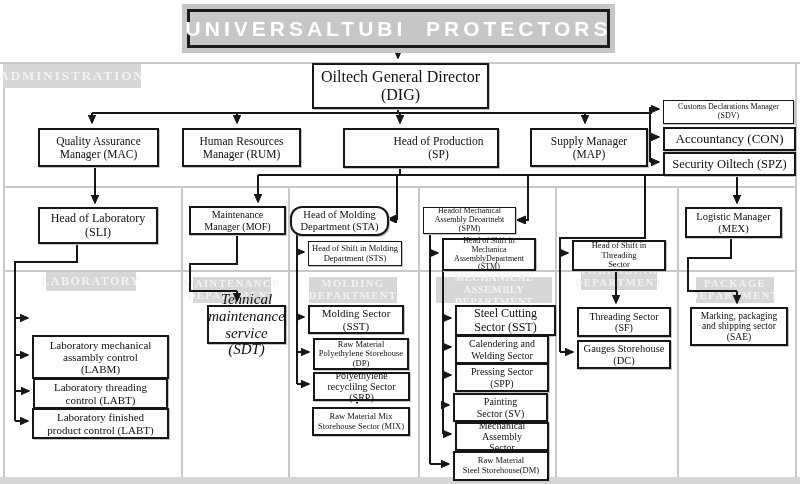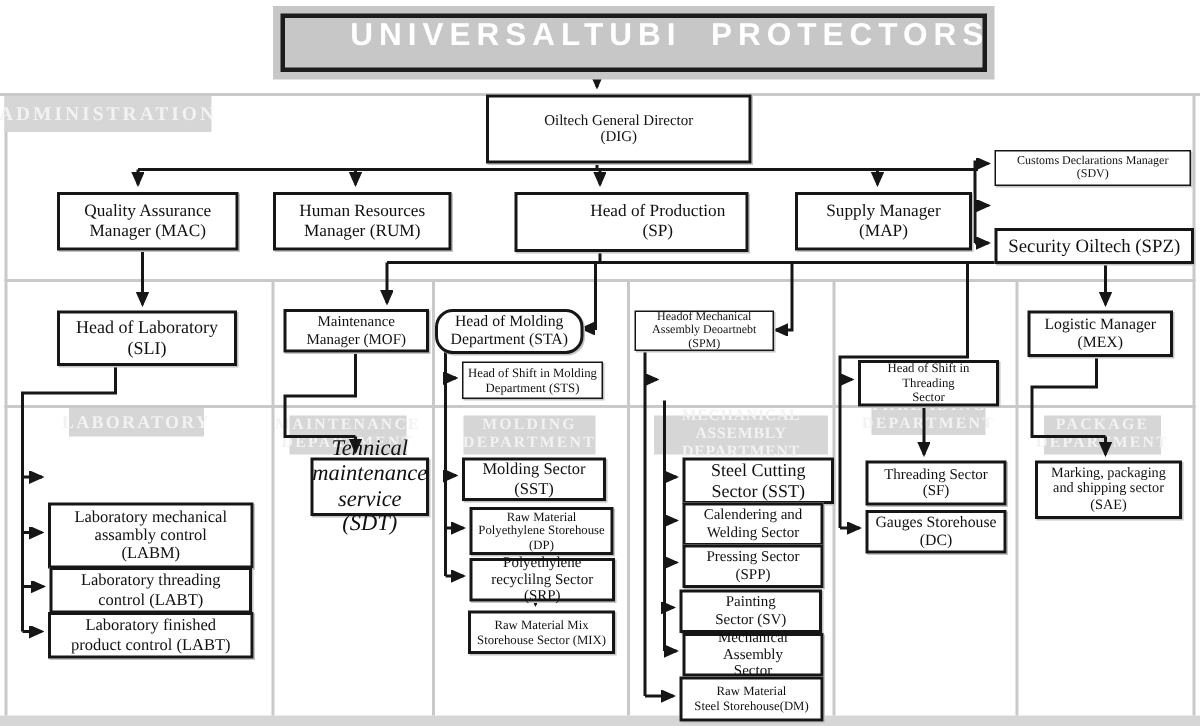--- a/index.html
+++ b/index.html
@@ -19,21 +19,21 @@
   
   .node{position:absolute;background:#fff;border:2px solid var(--box_border,#161616);
         display:flex;align-items:center;justify-content:center;text-align:center;
         white-space:pre-line;line-height:1.12;color:#101010;z-index:4;padding:0 1px;
         box-shadow:1px 1px 0 #c4c4c4;}
   .b15{border-width:1.5px;}
   
   #title-box{position:absolute;left:187px;top:9px;width:417px;height:33px;
              background:var(--title_bg,#c7c7c7);border:3px solid #1c1c1c;
              box-shadow:0 0 0 5px var(--title_bg,#c7c7c7);
-             display:flex;justify-content:center;z-index:5;padding-left:48px;}
+             display:flex;align-items:center;justify-content:center;z-index:5;}
   #title-box span{font-family:"Liberation Sans",sans-serif;font-weight:bold;font-size:21px;
                   letter-spacing:4px;color:var(--title_text,#ffffff);white-space:pre;}
 </style>
 </head>
 <body>
 
 <div id="stage">
 
   <div class="gline" style="left:0;top:62px;width:800px;height:2px;"></div>
   <div class="gline" style="left:3px;top:186px;width:794px;height:2px;"></div>
@@ -110,44 +110,48 @@
     <path class="cline" marker-end="url(#arr)" d="M443,405 H449"></path>
     <path class="cline" marker-end="url(#arr)" d="M443,434 H451"></path>
     <path class="cline" marker-end="url(#arr)" d="M616,267 V303"></path>
     <path class="cline" marker-end="url(#arr)" d="M737,291 V303"></path>
   </svg>
 
   <div id="title-box">
     <span>UNIVERSALTUBI  PROTECTORS</span>
   </div>
 
-  <div class="node" style="left:324px;top:63px;width:171px;height:42px;font-size:10px;">Oiltech General Director
+  <div class="node" style="left:312px;top:63px;width:171px;height:42px;font-size:16px;">Oiltech General Director
 (DIG)</div>
   <div class="node" style="left:38px;top:128px;width:115px;height:35px;font-size:11.5px;">Quality Assurance
 Manager (MAC)</div>
   <div class="node" style="left:182px;top:128px;width:113px;height:35px;font-size:11.5px;">Human Resources
 Manager (RUM)</div>
   <div class="node" style="left:343px;top:128px;width:115px;height:36px;font-size:11.5px;padding-left:36px;">Head of Production
 (SP)</div>
   <div class="node" style="left:530px;top:128px;width:112px;height:35px;font-size:11.5px;">Supply Manager
 (MAP)</div>
   <div class="node b15" style="left:663px;top:100px;width:127px;height:22px;font-size:8px;">Customs  Declarations   Manager
 (SDV)</div>
+  <div class="node" style="left:663px;top:127px;width:127px;height:20px;font-size:13px;">Accountancy (CON)</div>
   <div class="node" style="left:663px;top:152px;width:127px;height:20px;font-size:12.5px;">Security Oiltech (SPZ)</div>
   <div class="node" style="left:38px;top:207px;width:114px;height:33px;font-size:12px;">Head of Laboratory
 (SLI)</div>
   <div class="node" style="left:189px;top:206px;width:91px;height:25px;font-size:10px;">Maintenance
 Manager (MOF)</div>
   <div class="node" style="left:290px;top:206px;width:93px;height:26px;font-size:10.5px;border-radius:12px;">Head of Molding
 Department (STA)</div>
   <div class="node b15" style="left:423px;top:207px;width:89px;height:25px;font-size:8px;">Headof Mechanical
 Assembly Deoartnebt
 (SPM)</div>
   <div class="node b15" style="left:308px;top:241px;width:90px;height:23px;font-size:8.5px;">Head of Shift in Molding
 Department  (STS)</div>
+  <div class="node" style="left:442px;top:238px;width:88px;height:29px;font-size:8px;">Head of Shift in  Mechanica
+AssemblyDepartment
+(STM)</div>
   <div class="node" style="left:572px;top:240px;width:88px;height:27px;font-size:8.5px;">Head of Shift in Threading
 Sector</div>
   <div class="node" style="left:685px;top:207px;width:91px;height:27px;font-size:10.5px;">Logistic  Manager
 (MEX)</div>
   <div class="node" style="left:32px;top:303px;width:128px;height:30px;font-size:11px;margin-top:40px;">Laboratory plastic
 control (LABP)</div>
   <div class="node" style="left:32px;top:335px;width:131px;height:40px;font-size:11px;">Laboratory mechanical
 assambly control
 (LABM)</div>
   <div class="node" style="left:33px;top:378px;width:129px;height:27px;font-size:11px;">Laboratory threading

